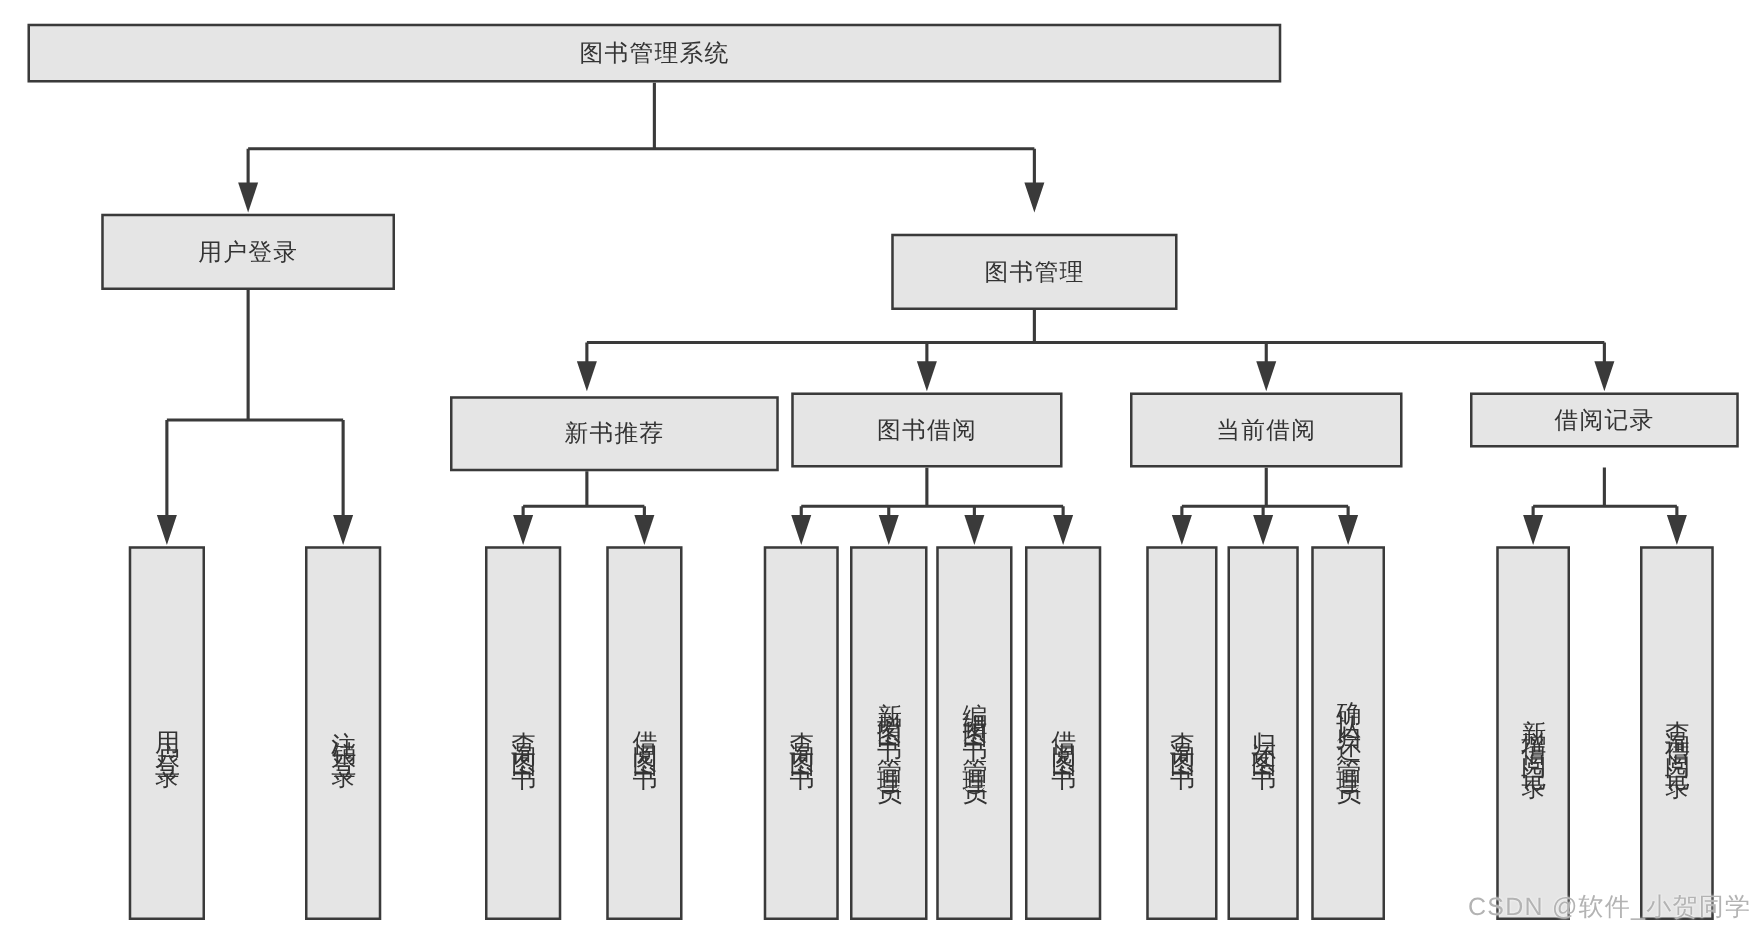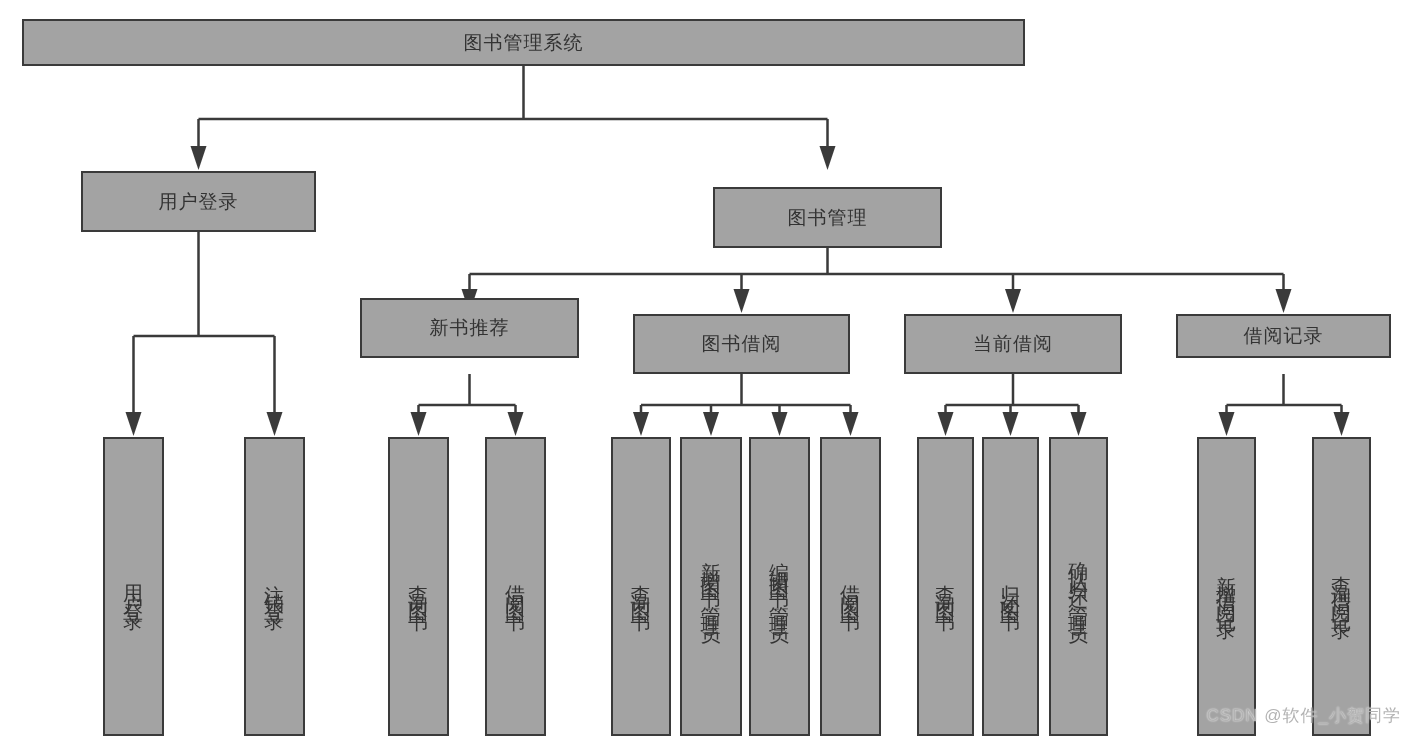--- a/index.html
+++ b/index.html
@@ -7,34 +7,34 @@
   .canvas {
     position:relative; width:1405px; height:747px;
     background:var(--background,#ffffff);
     font-family:"Liberation Sans","DejaVu Sans",sans-serif;
     overflow:hidden;
   }
   .connectors { position:absolute; left:0; top:0; width:1405px; height:747px; }
   .conn { stroke:var(--line,#3a3a3a); stroke-width:2.5; fill:none; }
   .arrow { fill:var(--line,#3a3a3a); stroke:none; }
   .node {
-    position:absolute; background:#a3a3a3;
+    position:absolute; background:#e5e5e5;
     border:2.5px solid var(--line,#3a3a3a);
     color:var(--text,#333333);
     display:flex; align-items:center; justify-content:center;
     text-align:center;
   }
   .node.h { font-size:19px; letter-spacing:1px; }
   .node.v {
     writing-mode:vertical-rl; text-orientation:mixed;
     font-size:20px; letter-spacing:9px; line-height:1;
   }
   .watermark {
-    position:absolute; right:4px; bottom:20px;
-    font-size:17px; letter-spacing:1px;
+    position:absolute; right:4px; bottom:8px;
+    font-size:20px; letter-spacing:1px;
     color:var(--watermark,#b3b3b3);
     text-shadow:0 0 2px #ffffff;
     z-index:5; white-space:nowrap;text-align:right;
   }
 </style>
 </head>
 <body>
 
 <div class="canvas">
 
@@ -79,21 +79,21 @@
       <polygon class="arrow" points="1218.5,412 1234.5,412 1226.5,436"></polygon>
       <polygon class="arrow" points="1333.5,412 1349.5,412 1341.5,436"></polygon>
     </g>
   </svg>
 
   <div class="node h" style="left:22px;top:19px;width:1003px;height:47px">图书管理系统</div>
 
   <div class="node h" style="left:81px;top:171px;width:235px;height:61px">用户登录</div>
   <div class="node h" style="left:713px;top:187px;width:229px;height:61px">图书管理</div>
 
-  <div class="node h" style="left:360px;top:298px;width:219px;height:60px">新书推荐</div>
+  <div class="node h" style="left:360px;top:317px;width:263px;height:60px">新书推荐</div>
   <div class="node h" style="left:904px;top:314px;width:218px;height:60px">当前借阅</div>
   <div class="node h" style="left:633px;top:314px;width:217px;height:60px">图书借阅</div>
   <div class="node h" style="left:1176px;top:314px;width:215px;height:44px">借阅记录</div>
 
   <div class="node v" style="left:103px;top:437px;width:61px;height:299px">用户登录</div>
   <div class="node v" style="left:244px;top:437px;width:61px;height:299px">注销登录</div>
 
   <div class="node v" style="left:388px;top:437px;width:61px;height:299px">查询图书</div>
   <div class="node v" style="left:485px;top:437px;width:61px;height:299px">借阅图书</div>
 

